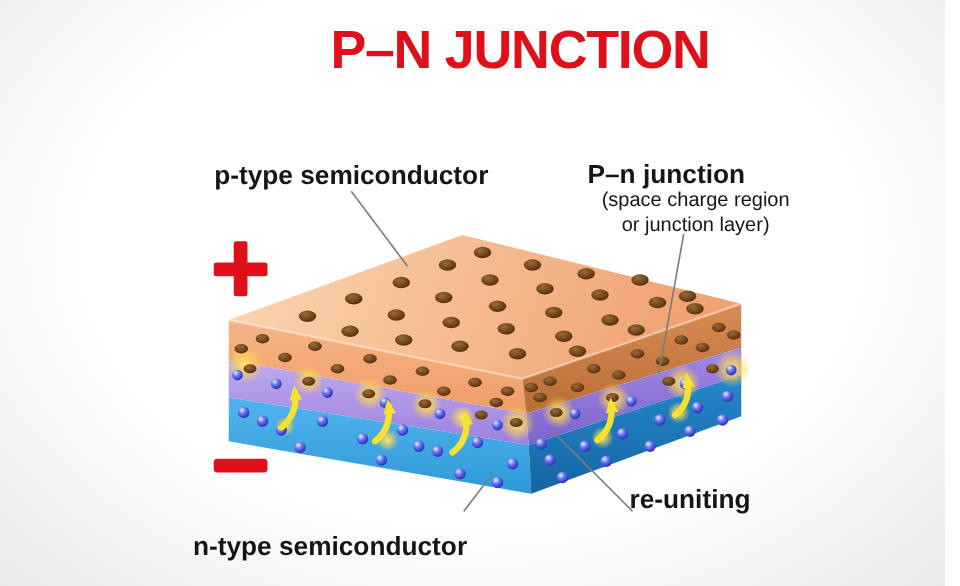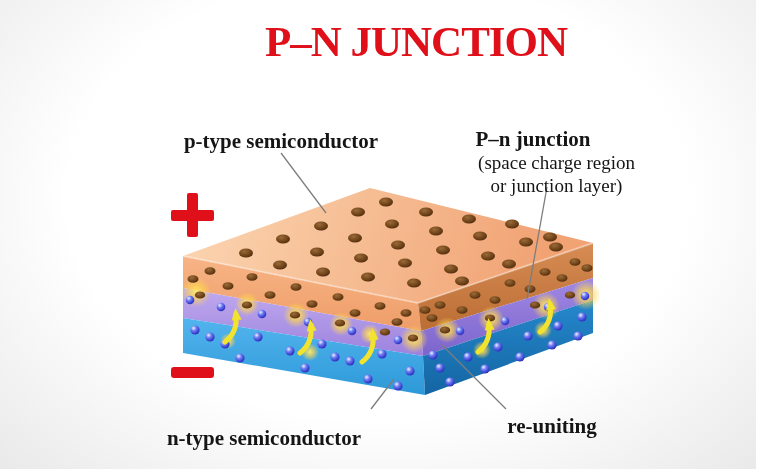--- a/index.html
+++ b/index.html
@@ -1,38 +1,38 @@
 <!DOCTYPE html>
 <html style="--red: #df1019; --text: #151515; --leader-gray: #7d7d7d; --arrow-yellow: #f2e32e; --hole-brown: #6e4218; --electron-blue: #3a3fd0; --p-layer-orange: #f2a87a; --depletion-purple: #a98fe0; --n-layer-blue: #2e9ad8;"><head>
 <meta charset="utf-8">
 <style>
   html,body{margin:0;padding:0;background:#fff;}
   .stage{
     position:relative;width:756px;height:469px;overflow:hidden;
     background:radial-gradient(ellipse at 50% 42%, #ffffff 58%, #e9e9e9 100%);
-    font-family:Liberation Serif, serif;
+    font-family:Liberation Sans, sans-serif;
   }
   .title{
     position:absolute;left:416px;top:41px;transform:translate(-50%,-50%);
     font-size:43px;font-weight:bold;letter-spacing:-1px;color:var(--red,#df1019);
     white-space:nowrap;
   }
   .lbl{
     position:absolute;transform:translate(-50%,-50%);
     font-size:21px;font-weight:bold;color:var(--text,#151515);white-space:nowrap;
   }
   .lbl-ptype{left:281px;top:141px;}
   .lbl-ntype{left:264px;top:438px;}
-  .lbl-reuniting{left:552px;top:426px;text-align:center;}
+  .lbl-reuniting{left:552px;top:400px;text-align:center;}
   .pn-block{
     position:absolute;left:533px;top:128px;transform:translateX(-50%);
     text-align:center;color:var(--text,#151515);white-space:nowrap;
   }
   .pn-heading{font-size:21px;font-weight:bold;line-height:1.1;}
-  .pn-sub{font-size:19px;font-weight:normal;line-height:1.22;margin-left:47px;}
+  .pn-sub{font-size:16px;font-weight:normal;line-height:1.22;margin-left:47px;}
   svg{position:absolute;left:0;top:0;}
   .hole{fill:url(#holeGrad);}
   .elec{fill:url(#elecGrad);}
   .glow{fill:url(#glowGrad);}
   .arrow{stroke:var(--arrow-yellow,#f2e32e);stroke-width:5;fill:none;stroke-linecap:round;}
   .leader{stroke:var(--leader-gray,#7d7d7d);stroke-width:1.3;}
   .sym{fill:var(--red,#df1019);}
 </style>
 </head>
 <body>

